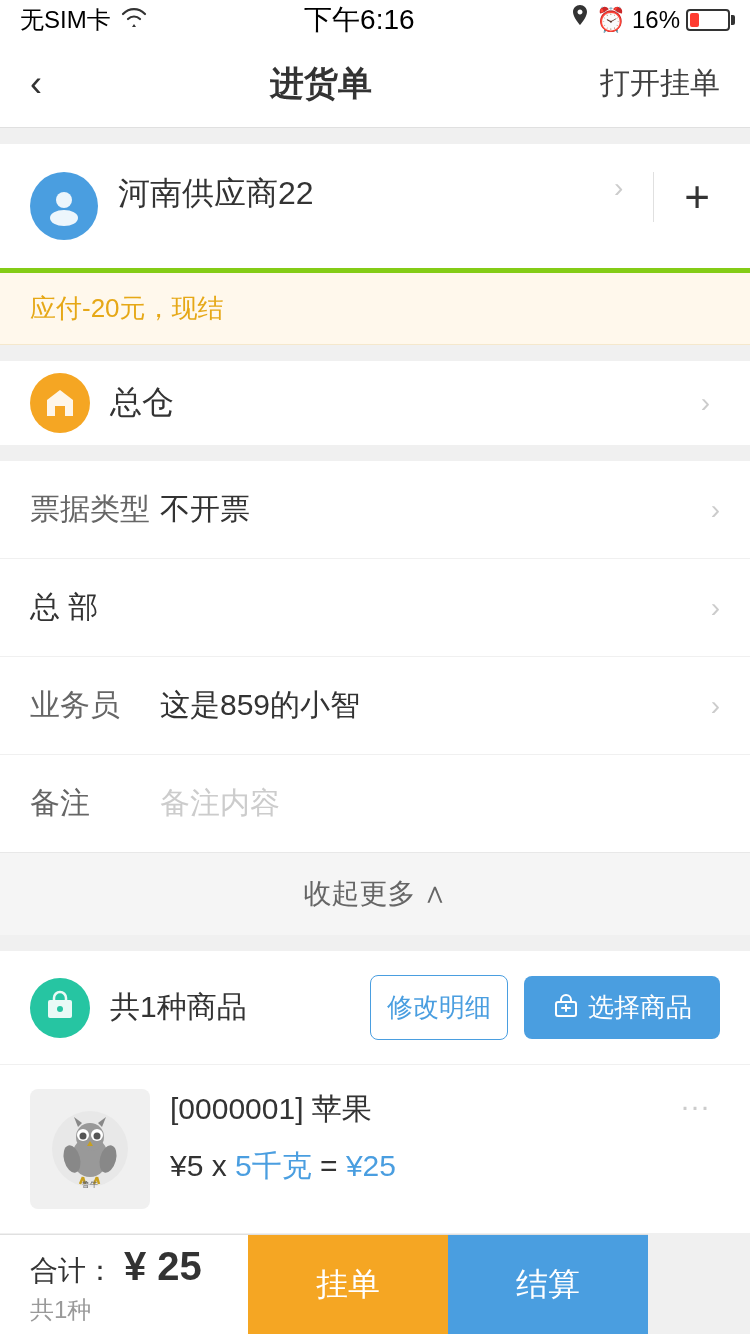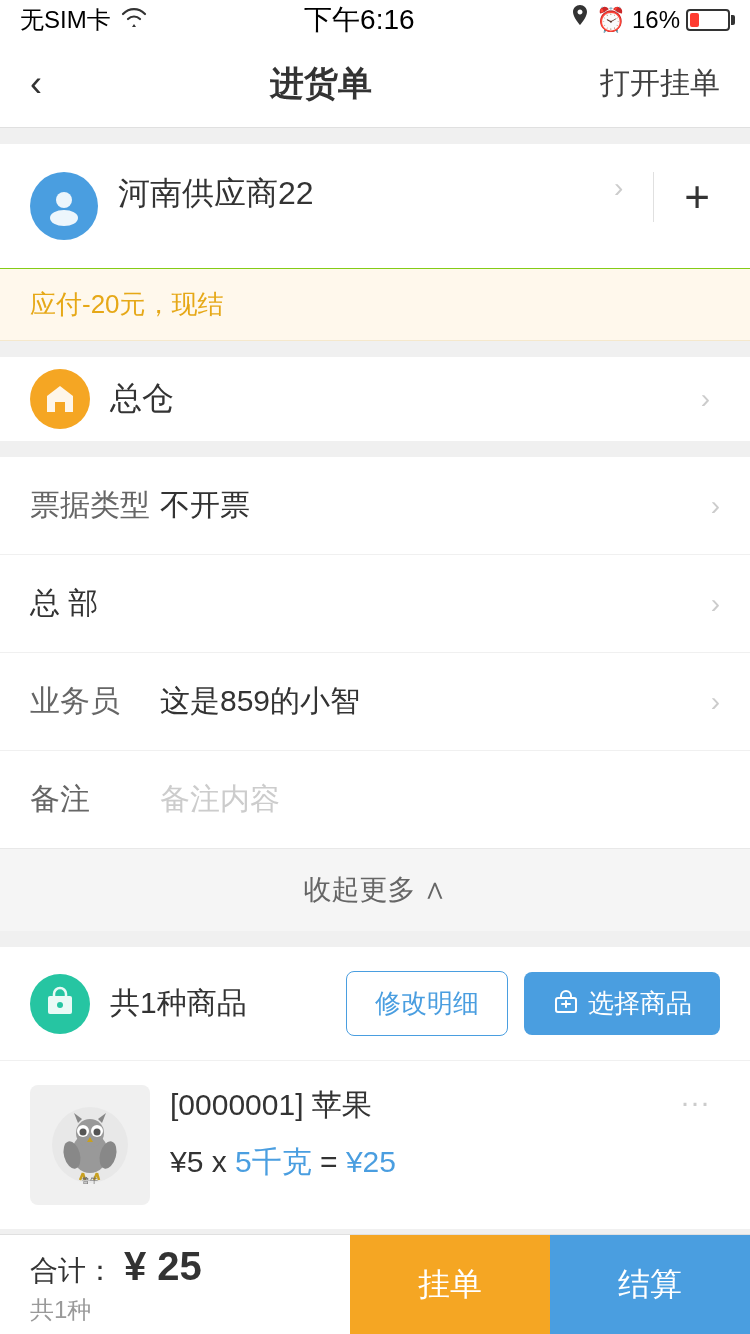--- a/index.html
+++ b/index.html
@@ -108,21 +108,21 @@
       cursor: pointer;
       padding: 0 10px;
     }
 
     
     .warning-banner {
       background: #fff8ec;
       padding: 18px 30px;
       font-size: 26px;
       color: #e6a817;
-      border-top: 1px solid #84cc16;
+      border-top: 5px solid #84cc16;
       border-bottom: 1px solid #f5e8cc;
     }
 
     
     .form-row {
       display: flex;
       align-items: center;
       padding: 28px 30px;
       border-bottom: 1px solid #f0f0f0;
       background: #fff;
@@ -193,21 +193,21 @@
     }
     .products-count {
       flex: 1;
       font-size: 30px;
       color: #333;
     }
     .btn-outline {
       border: 1px solid #4a9ee0;
       color: #4a9ee0;
       background: #fff;
-      padding: 14px 28px;
+      padding: 14px 16px;
       border-radius: 8px;
       font-size: 26px;
       cursor: pointer;
       margin-right: 16px;
     }
     .btn-blue {
       background: #4a9ee0;
       color: #fff;
       padding: 14px 28px;
       border-radius: 8px;
@@ -254,21 +254,21 @@
       color: #ccc;
       font-size: 30px;
       padding: 0 10px;
       cursor: pointer;
     }
 
     
     .footer-bar {
       position: fixed;
       bottom: 0;
-      width: 750px;
+      width: 648px;
       height: 100px;
       display: flex;
       align-items: center;
       background: #fff;
       border-top: 1px solid #e0e0e0;
     }
     .footer-total {
       flex: 1;
       padding: 0 30px;
     }

